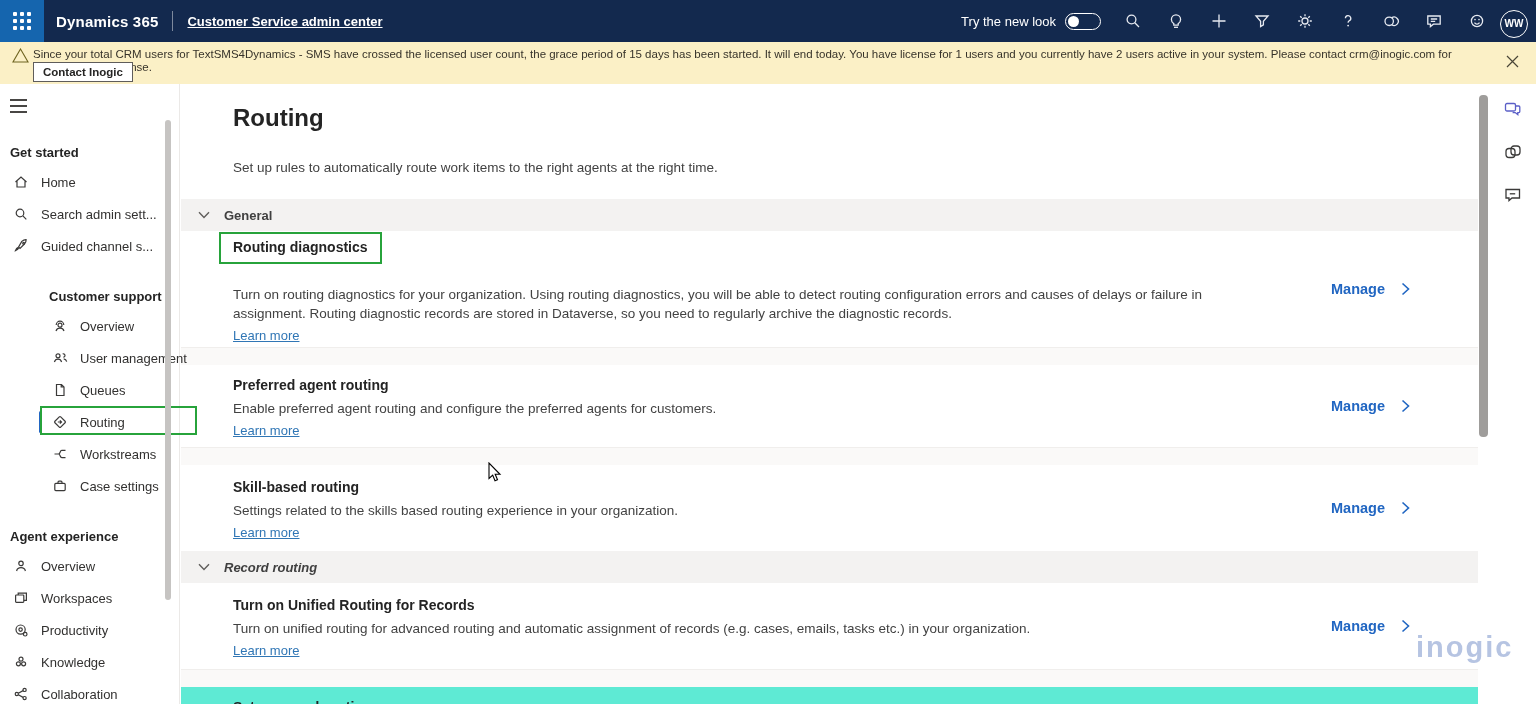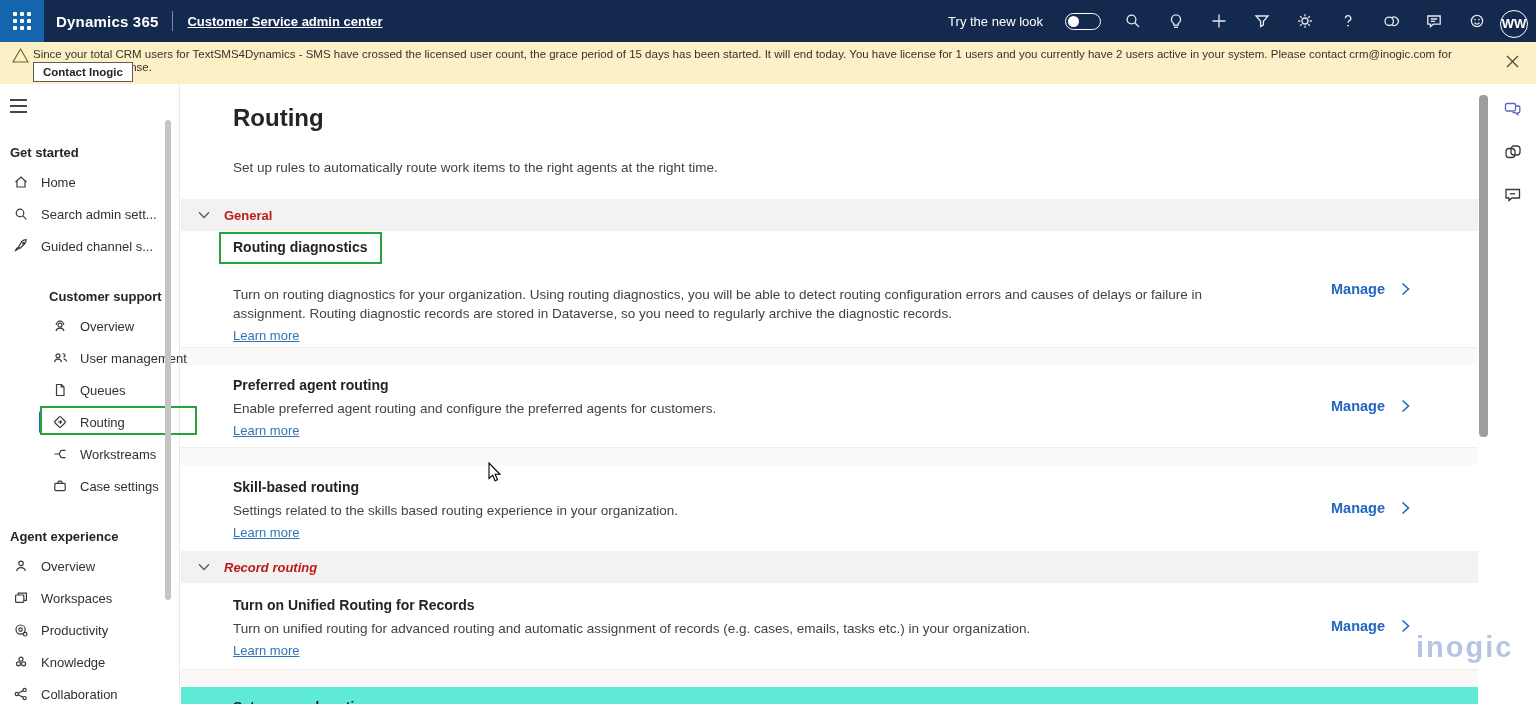--- a/index.html
+++ b/index.html
@@ -8,26 +8,26 @@
 
   
   .topbar { position:absolute; top:0; left:0; width:1536px; height:42px; background:#13294e; display:flex; align-items:center; color:#fff; z-index:10; }
   .waffle { width:44px; height:42px; background:#1565ae; display:flex; align-items:center; justify-content:center; cursor:pointer; flex:none; }
   .waffle-grid { display:grid; grid-template-columns:repeat(3,4px); grid-template-rows:repeat(3,4px); gap:3px; }
   .waffle-grid span { width:4px; height:4px; background:#fff; border-radius:1px; }
   .product { font-size:15px; font-weight:bold; margin-left:12px; letter-spacing:.2px; white-space:nowrap; }
   .topbar-divider { width:1px; height:20px; background:rgba(255,255,255,.45); margin:0 14px; }
   .app-link { font-size:13px; font-weight:bold; color:#fff; text-decoration:underline; white-space:nowrap; cursor:pointer; }
   .topbar-right { margin-left:auto; display:flex; align-items:center; height:42px; }
-  .newlook { display:flex; align-items:center; gap:22px; font-size:13px; white-space:nowrap; margin-right:10px; }
+  .newlook { display:flex; align-items:center; gap:9px; font-size:13px; white-space:nowrap; margin-right:10px; }
   .toggle { width:36px; height:17px; border:1px solid #fff; border-radius:9px; position:relative; cursor:pointer; }
   .toggle .knob { position:absolute; left:2px; top:2px; width:11px; height:11px; border-radius:50%; background:#fff; }
   .tb-btn { width:43px; height:42px; display:flex; align-items:center; justify-content:center; cursor:pointer; flex:none; }
   .tb-btn svg { stroke:#e7eaf1; fill:none; stroke-width:1.3; }
-  .avatar { width:28px; height:28px; border:1.6px solid #fff; border-radius:50%; display:flex; align-items:center; justify-content:center; font-size:13px; font-weight:bold; color:#fff; margin:5px 8px 0 2px; cursor:pointer; }
+  .avatar { width:28px; height:28px; border:1.6px solid #fff; border-radius:50%; display:flex; align-items:center; justify-content:center; font-size:10px; font-weight:bold; color:#fff; margin:5px 8px 0 2px; cursor:pointer; }
 
   
   .banner { position:absolute; top:42px; left:0; width:1536px; height:42px; background:#fbf0c6; z-index:9; }
   .warn-icon { position:absolute; left:12px; top:6px; }
   .banner-msg { position:absolute; left:33px; top:6px; right:44px; font-size:11.5px; color:#37332a; line-height:13px; }
   .banner-btn { position:absolute; left:33px; top:20px; height:20px; padding:0 9px; background:#fff; border:1px solid #5f5d5b; font-size:11.5px; font-weight:bold; color:#252423; display:flex; align-items:center; cursor:pointer; }
   .banner-close { position:absolute; right:14px; top:9px; width:20px; height:20px; display:flex; align-items:center; justify-content:center; cursor:pointer; }
 
   
   .sidebar { position:absolute; top:84px; left:0; width:180px; height:620px; background:#fff; border-right:1px solid #ebe9e7; z-index:5; }
@@ -40,21 +40,21 @@
   .nav-item.selected::before { content:""; position:absolute; left:0; top:5px; bottom:5px; width:3px; background:#2266c2; border-radius:2px; }
   .nav-item .anno { position:absolute; left:1px; top:0; width:157px; height:29px; border:2px solid #27a33b; pointer-events:none; }
   .side-scroll { position:absolute; left:165px; top:36px; width:6px; height:480px; background:#c6c4c2; border-radius:3px; }
 
   
   .main { position:absolute; top:84px; left:181px; width:1297px; height:620px; background:#fff; overflow:hidden; }
   .page-title { margin:20px 0 0 52px; font-size:24px; font-weight:bold; color:#242424; }
   .page-sub { margin:28px 0 0 52px; font-size:13.5px; color:#424242; }
   .group-band { margin-top:24px; height:32px; background:#f3f2f1; display:flex; align-items:center; padding-left:17px; gap:14px; cursor:pointer; }
   .group-band.second { margin-top:0;font-style:italic; }
-  .group-band .gb-label { font-size:13px; font-weight:bold; color:#b91c1c; }
+  .group-band .gb-label { font-size:13px; font-weight:bold; color:#404040; }
   .group-band svg { stroke:#605e5c; fill:none; stroke-width:1.4; }
   .setting-row { background:#fff; display:flex; align-items:center; }
   .row-body { padding:16px 0 13px 52px; flex:1; }
   .row-body.first { padding-top:14px; }
   .hl-box { display:inline-block; border:2px solid #27a33b; padding:4px 12px 6px; margin:-4px 0 15px -14px; }
   .row-heading { font-size:14px; font-weight:bold; color:#242424; }
   .row-desc { margin-top:6px; font-size:13.5px; color:#424242; line-height:19px; max-width:1035px; }
   .learn-link { display:inline-block; margin-top:5px; font-size:13px; color:#3076b5; text-decoration:underline; cursor:pointer; }
   .manage { display:flex; align-items:center; gap:16px; padding-right:68px; font-size:14.5px; font-weight:bold; color:#2166c2; cursor:pointer; flex:none; }
   .manage svg { stroke:#2166c2; fill:none; stroke-width:1.6; }

